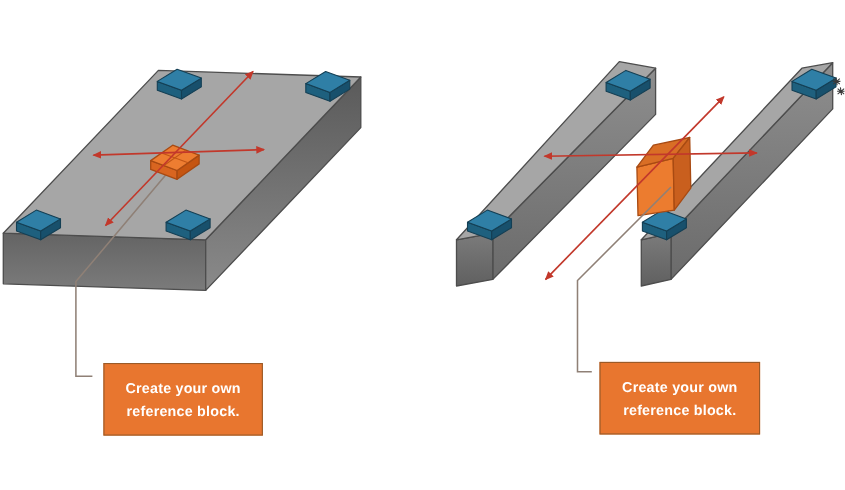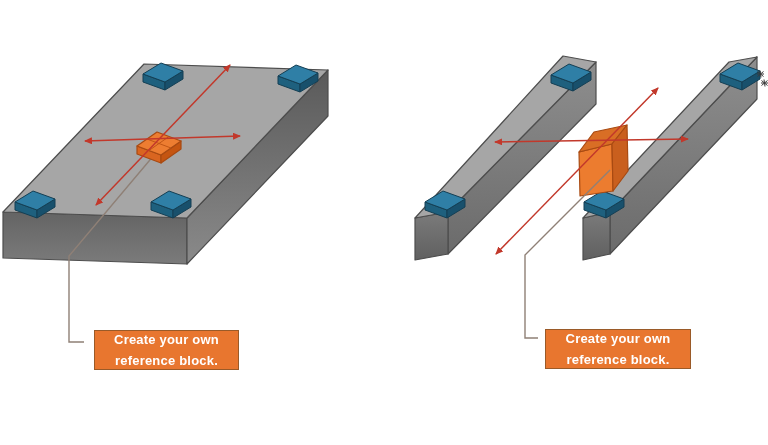--- a/index.html
+++ b/index.html
@@ -2,21 +2,21 @@
 <html><head>
 <meta charset="utf-8">
 <style>
   html,body{margin:0;padding:0;background:#ffffff;}
   .stage{
     position:relative;width:768px;height:445px;background:#ffffff;overflow:hidden;
     font-family:"Liberation Sans", sans-serif;
   }
   .stage svg{position:absolute;left:0;top:0;}
   .callout{
-    position:absolute;width:145px;height:40px;
+    position:absolute;width:145px;height:66px;
     background:#E8762F;border:1.5px solid #9A5A28;box-sizing:border-box;
     color:#ffffff;font-size:13px;font-weight:600;letter-spacing:.2px;
     display:flex;flex-direction:column;align-items:center;justify-content:center;
     line-height:21px;text-align:center;
   }
   .callout-left{left:94px;top:330px;}
   .callout-right{left:545px;top:329px;width:146px;}
   polygon,line,polyline,path{shape-rendering:geometricPrecision;}
 </style>
 </head>

